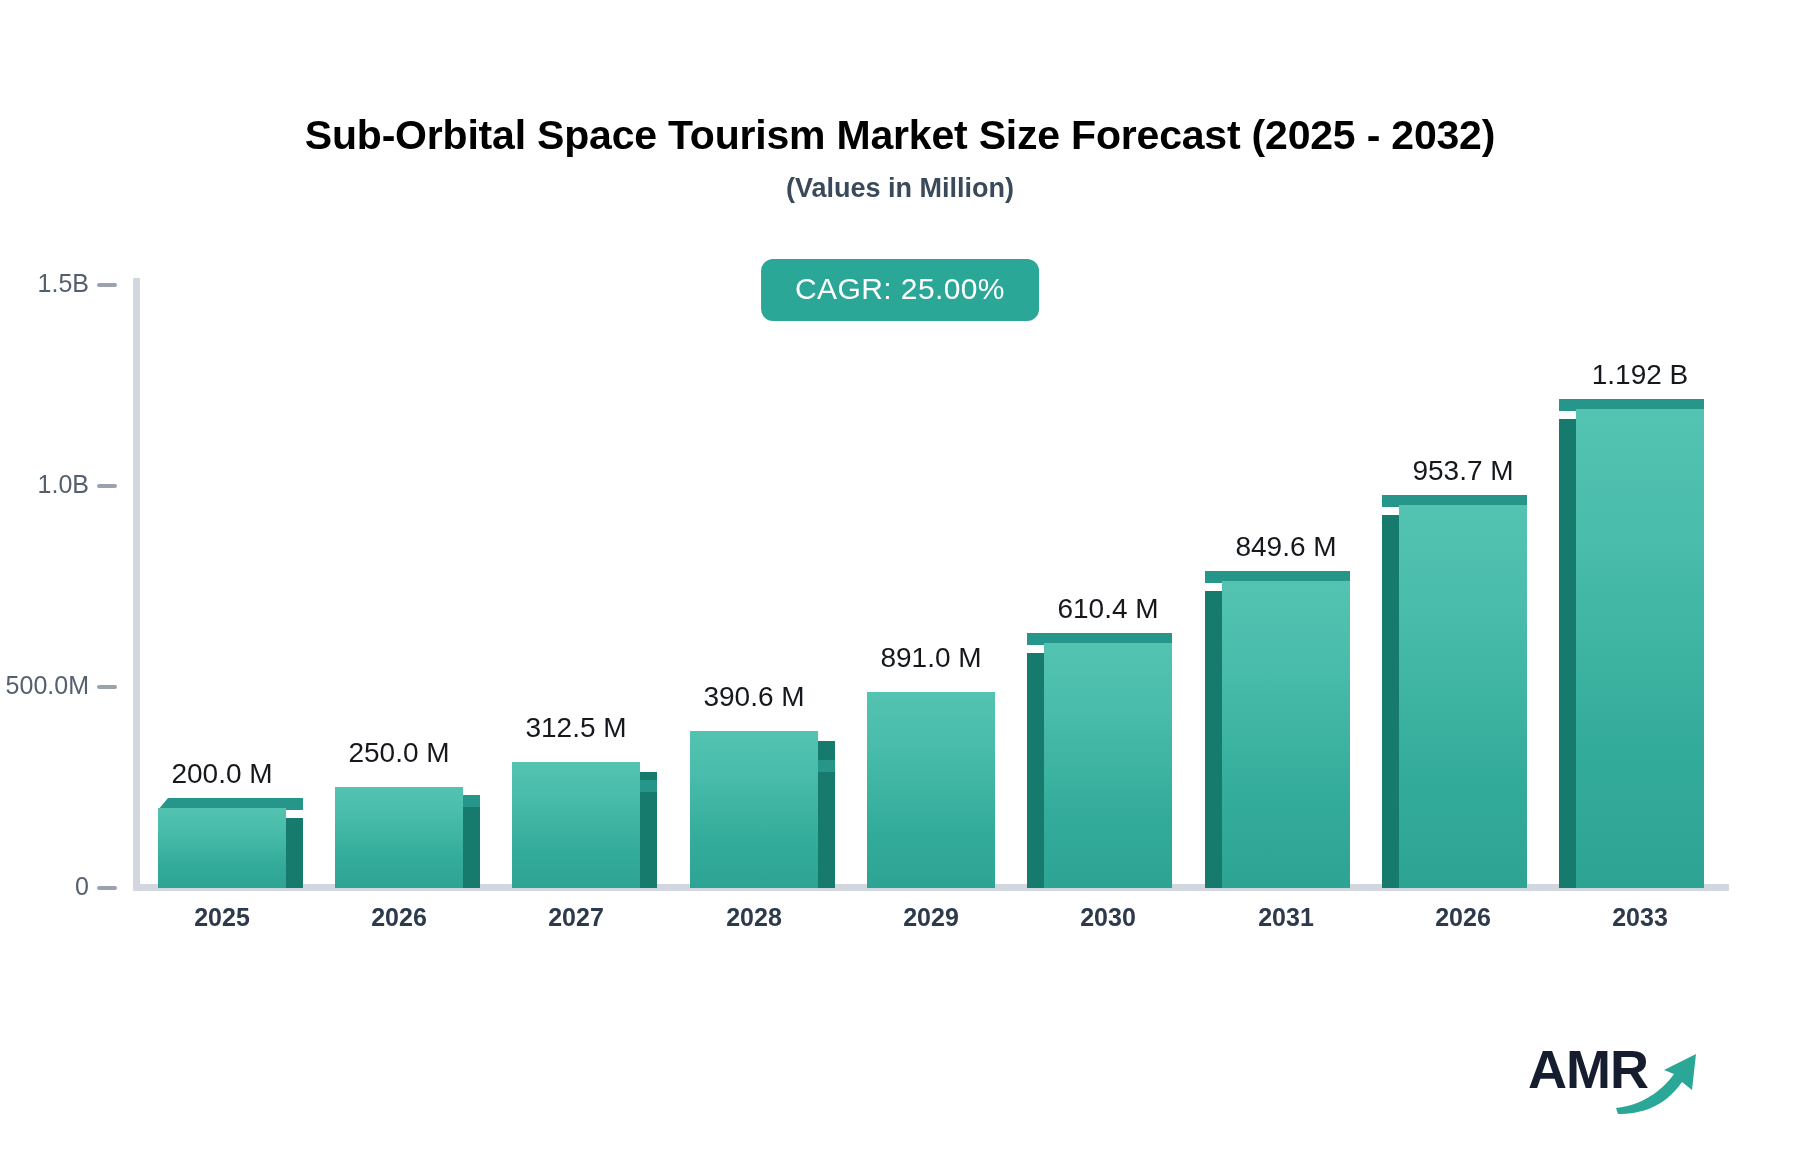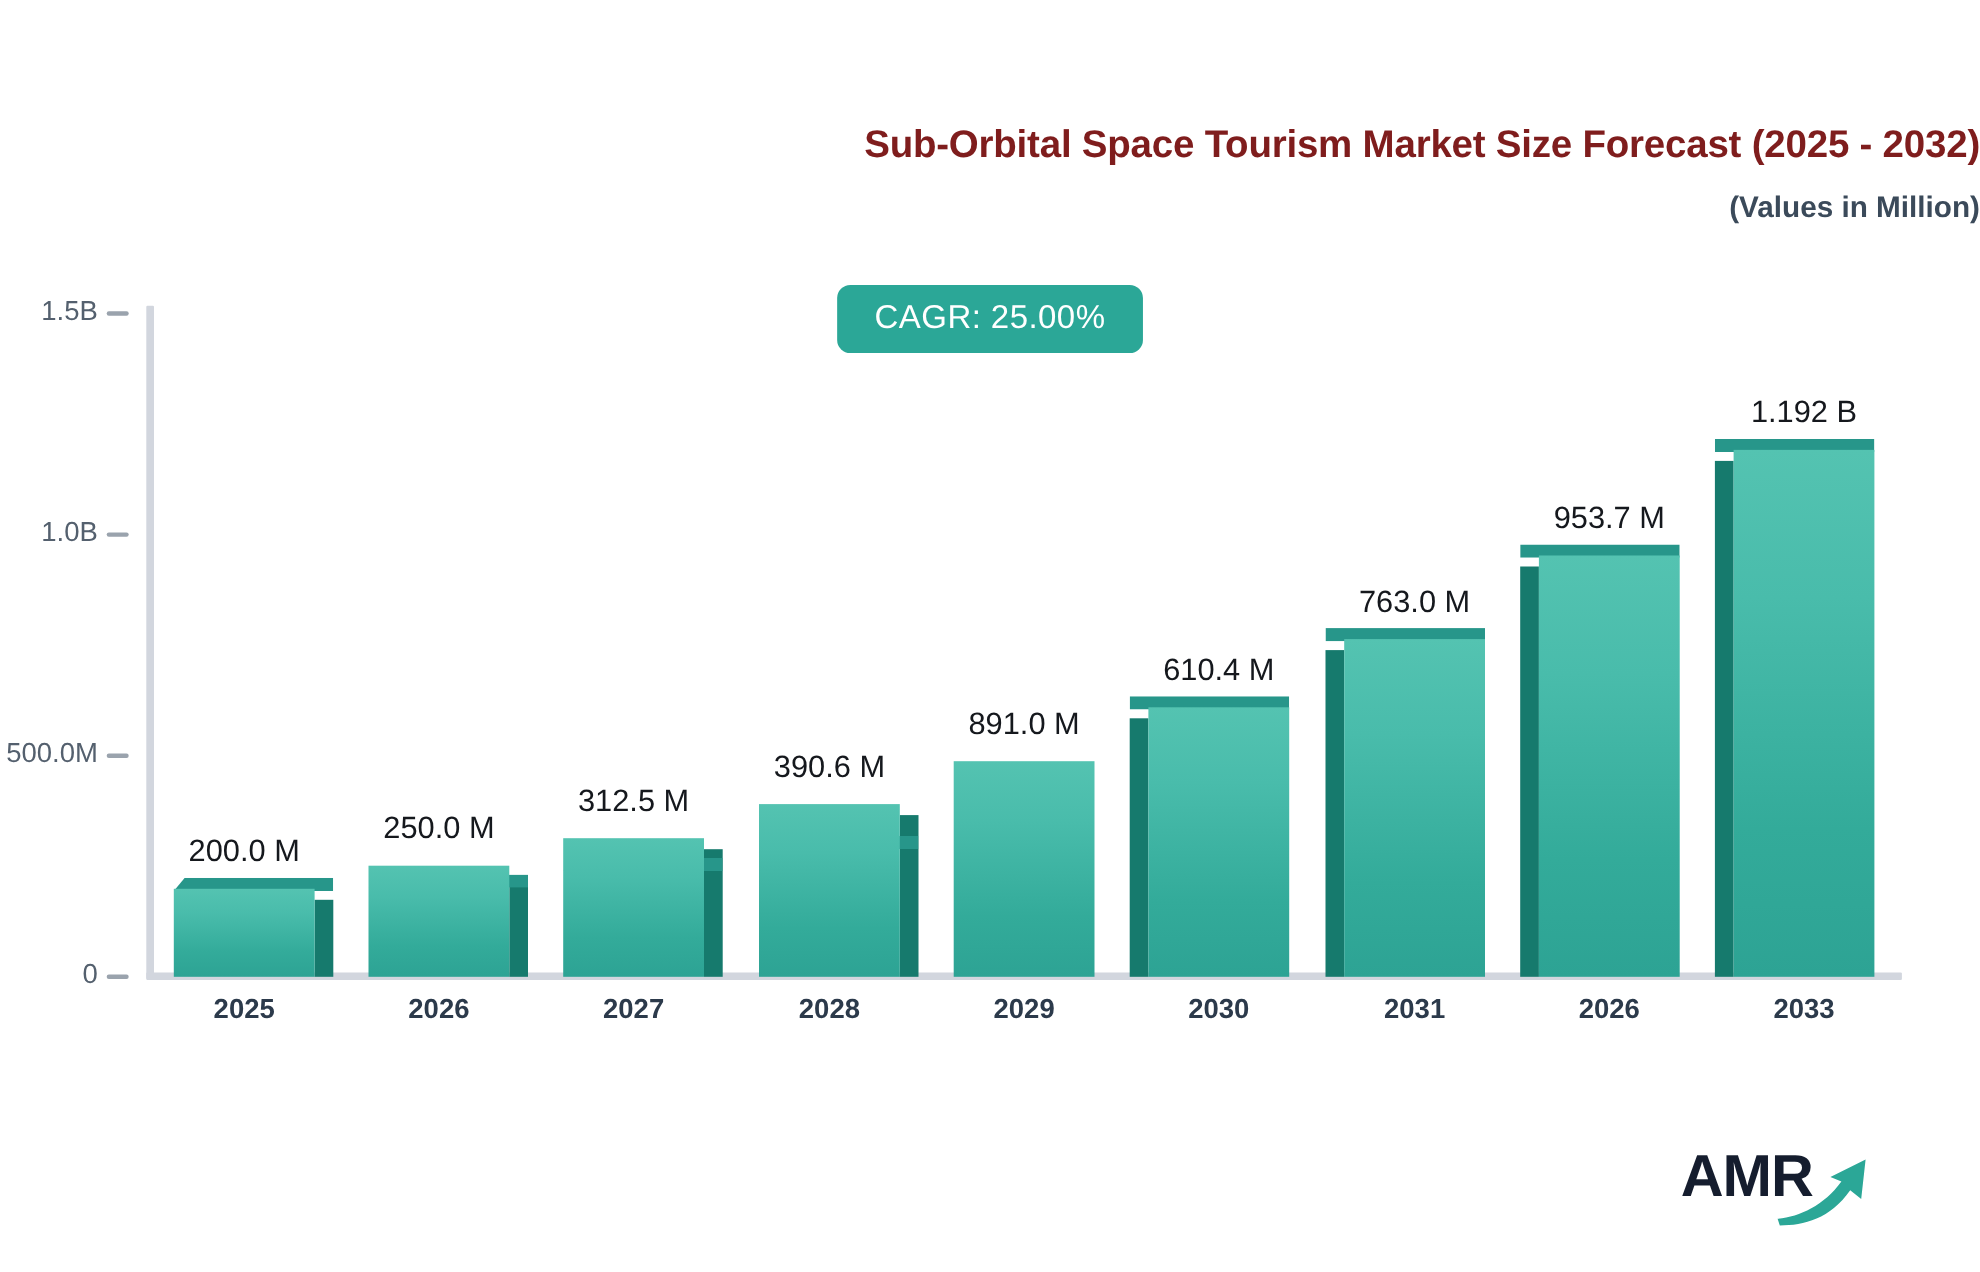--- a/index.html
+++ b/index.html
@@ -8,31 +8,31 @@
     background: #ffffff;
     font-family: "Liberation Sans", sans-serif;
     overflow: hidden;
   }
   #root { position: relative; width: 1800px; height: 1156px; background: #fff; }
 
   
   .chart-title {
     position: absolute;
     left: 0; right: 0; top: 112px;
-    text-align: right;
-    font-size: 35px;
+    text-align: center;
+    font-size: 41px;
     font-weight: 700;
     letter-spacing: -0.2px;
-    color: #7f1d1d;
+    color: #000000;
     white-space: nowrap;
   }
   .chart-subtitle {
     position: absolute;
     left: 0; right: 0; top: 173px;
-    text-align: right;
+    text-align: center;
     font-size: 27px;
     font-weight: 700;
     color: #3b4a5a;
     white-space: nowrap;
   }
 
   
   .cagr-badge {
     position: absolute;
     left: 50%;
@@ -210,21 +210,21 @@
       <div class="bar-group" style="left: 1044px; width: 128px; bottom: 268px; height: 245px;">
         <div class="bar-side left" style="height:235px"></div>
         <div class="bar-top" style="left:-17px;width:145px;top:-10px;clip-path:polygon(0 0,100% 0,100% 100%,0 100%)"></div>
         <div class="bar-face" style="height:245px"></div>
         <div class="bar-value" style="bottom: 263px;">610.4 M</div>
       </div>
       <div class="bar-group" style="left: 1222px; width: 128px; bottom: 268px; height: 307px;">
         <div class="bar-side left" style="height:297px"></div>
         <div class="bar-top" style="left:-17px;width:145px;top:-10px;clip-path:polygon(0 0,100% 0,100% 100%,0 100%)"></div>
         <div class="bar-face" style="height:307px"></div>
-        <div class="bar-value" style="bottom: 325px;">763.0 M</div>
+        <div class="bar-value" style="bottom: 325px;">849.6 M</div>
       </div>
       <div class="bar-group" style="left: 1399px; width: 128px; bottom: 268px; height: 383px;">
         <div class="bar-side left" style="height:373px"></div>
         <div class="bar-top" style="left:-17px;width:145px;top:-10px;clip-path:polygon(0 0,100% 0,100% 100%,0 100%)"></div>
         <div class="bar-face" style="height:383px"></div>
         <div class="bar-value" style="bottom: 401px;">953.7 M</div>
       </div>
       <div class="bar-group" style="left: 1576px; width: 128px; bottom: 268px; height: 479px;">
         <div class="bar-side left" style="height:469px"></div>
         <div class="bar-top" style="left:-17px;width:145px;top:-10px;clip-path:polygon(0 0,100% 0,100% 100%,0 100%)"></div>

